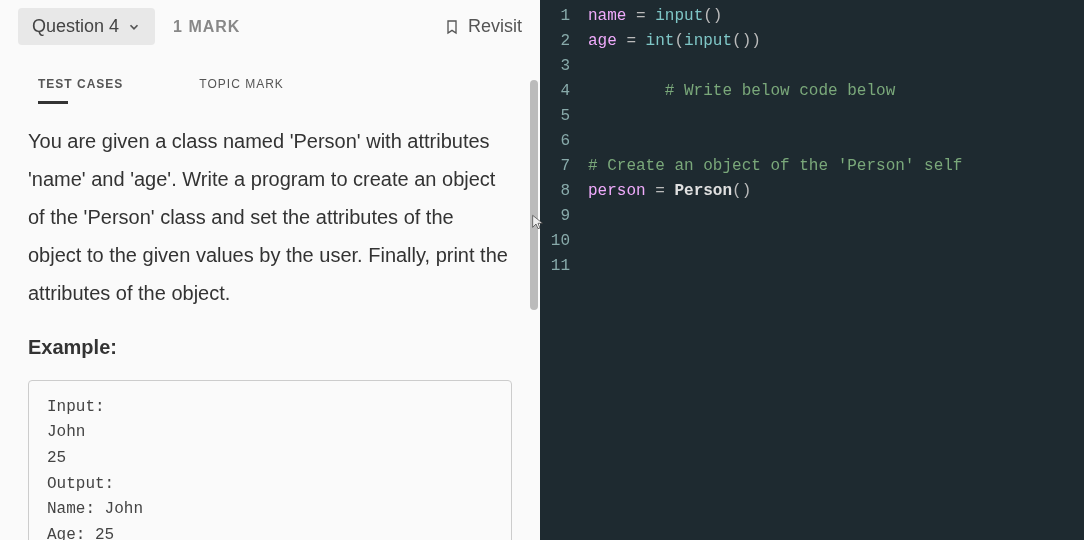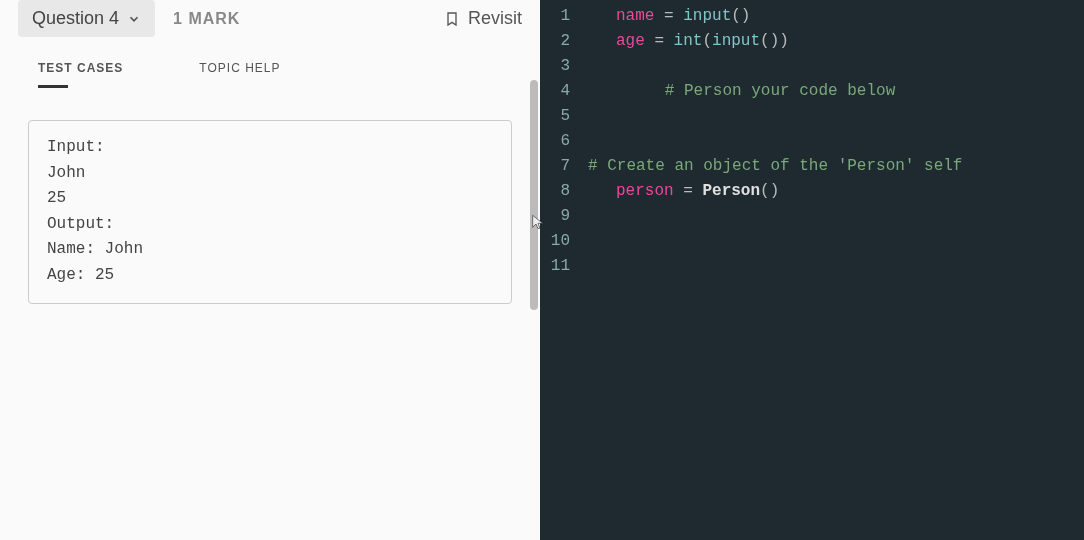--- a/index.html
+++ b/index.html
@@ -14,21 +14,21 @@
 .left-panel {
   width: 540px;
   background: #fafafa;
   display: flex;
   flex-direction: column;
   position: relative;
 }
 .top-bar {
   display: flex;
   align-items: center;
-  padding: 0 18px;
+  padding: 8px 18px;
   gap: 18px;
 }
 .question-selector {
   background: #e8e8e8;
   border-radius: 4px;
   padding: 8px 14px;
   display: flex;
   align-items: center;
   gap: 8px;
   color: #444;
@@ -133,21 +133,21 @@
   flex: 1;
   color: #d0d0d0;
   padding-left: 8px;
 }
 .code div { height: 25px; white-space: pre; }
 .tk-kw { color: #66b3ff; }
 .tk-fn { color: #7fc6c6; }
 .tk-op { color: #bbb; }
 .tk-name { color: #e0e0e0; font-weight: 600; }
 .tk-cmt { color: #7aa87a; }
-.tk-id { color: #ec4899; margin-left: 28px; }
+.tk-id { color: #f0abfc; }
 .cursor-ptr {
   position: absolute;
   left: 530px;
   top: 212px;
   width: 16px;
   height: 20px;
   pointer-events: none;
 }
 </style>
 </head>
@@ -165,25 +165,27 @@
     <div class="revisit">
       <svg class="bookmark-icon" viewBox="0 0 24 24" fill="none" stroke="#555" stroke-width="2">
           <path d="M6 3h12v18l-6-4-6 4V3z"></path>
         </svg>
       <span>Revisit</span>
     </div>
   </div>
 
   <div class="tabs">
     <div class="tab active">TEST CASES</div>
-    <div class="tab">TOPIC HELP</div>
+    <div class="tab">TOPIC MARK</div>
   </div>
   <div class="underline"></div>
 
   <div class="content">
+    <div>You are given a class named 'Person' with attributes 'name' and 'age'. Write a program to create an object of the 'Person' class and set the attributes of the object to the given values by the user. Finally, print the attributes of the object.</div>
+    <div class="example-heading">Example:</div>
     <div class="example-box">Input:
 John
 25
 Output:
 Name: John
 Age: 25</div>
   </div>
 
   <div class="scrollbar"></div>
 </div>
@@ -199,21 +201,21 @@
       <div>7</div>
       <div>8</div>
       <div>9</div>
       <div>10</div>
       <div>11</div>
     </div>
   <div class="code" id="code">
       <div><span class="tk-id">name </span><span class="tk-op">= </span><span class="tk-fn">input</span><span class="tk-op">()</span></div>
       <div><span class="tk-id">age </span><span class="tk-op">= </span><span class="tk-fn">int</span><span class="tk-op">(</span><span class="tk-fn">input</span><span class="tk-op">())</span></div>
       <div>&nbsp;</div>
-      <div><span class="">        </span><span class="tk-cmt"># Person your code below</span></div>
+      <div><span class="">        </span><span class="tk-cmt"># Write below code below</span></div>
       <div>&nbsp;</div>
       <div>&nbsp;</div>
       <div><span class="tk-cmt"># Create an object of the 'Person' self</span></div>
       <div><span class="tk-id">person </span><span class="tk-op">= </span><span class="tk-name">Person</span><span class="tk-op">()</span></div>
       <div>&nbsp;</div>
     </div>
 </div>
 
 <svg class="cursor-ptr" viewBox="0 0 24 24" fill="#eee" stroke="#333" stroke-width="1">
     <path d="M4 2l0 18 5-5 3 7 3-1-3-7 7 0z"></path>

